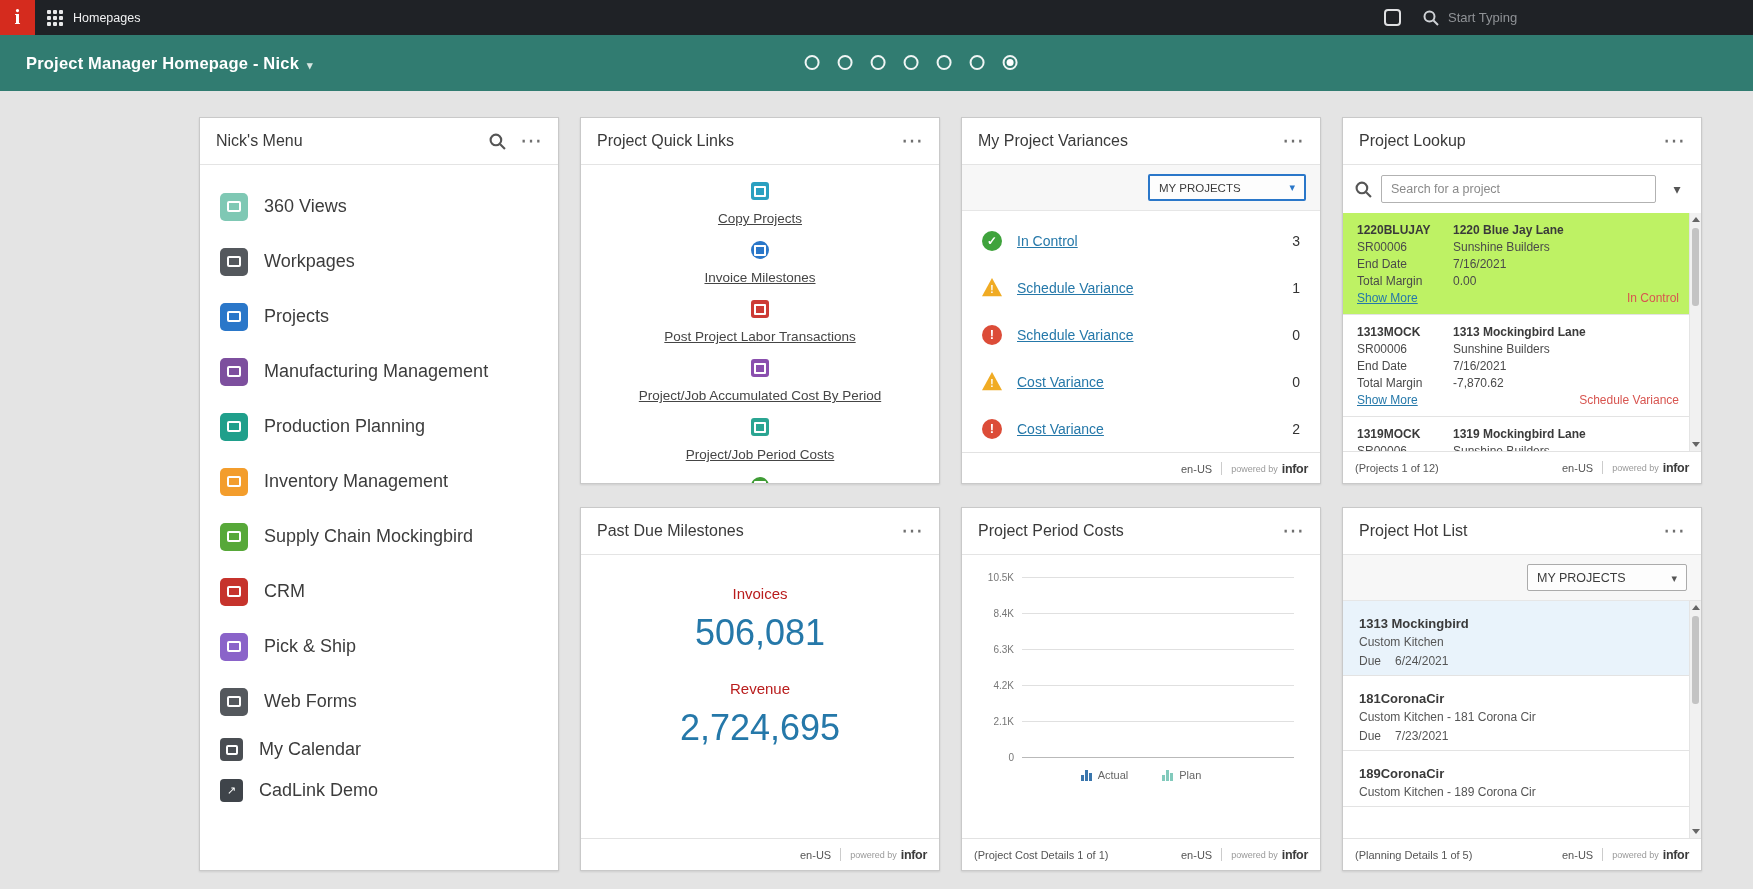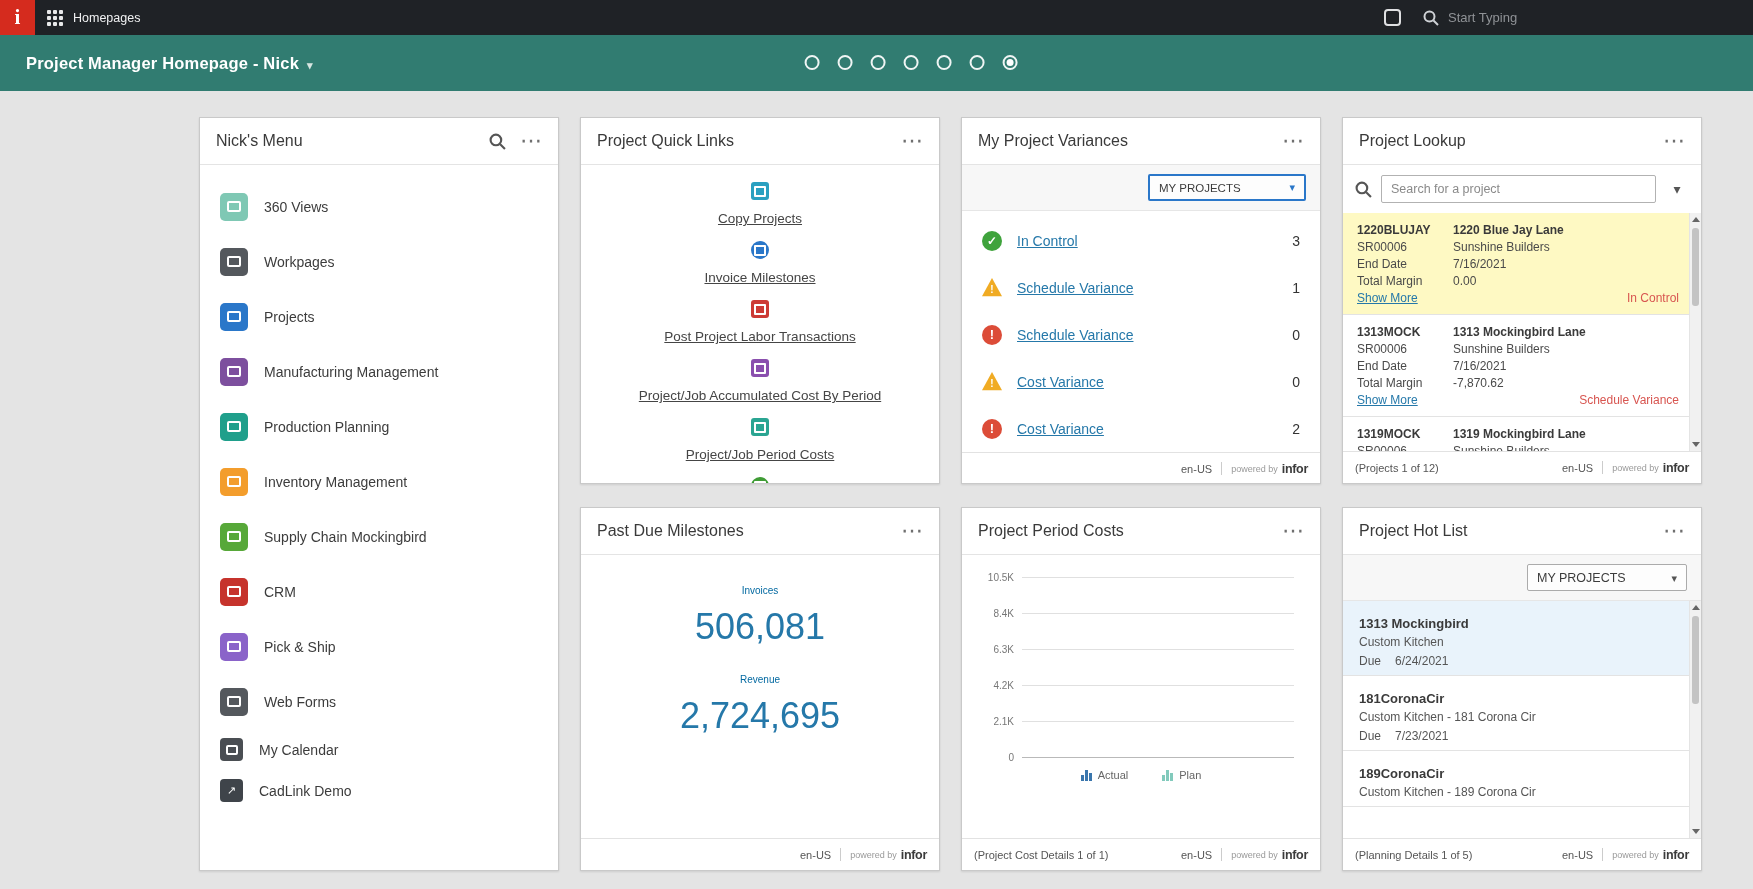--- a/index.html
+++ b/index.html
@@ -50,21 +50,21 @@
   .menu-list { padding:14px 0 0; }
   .menu-item { display:flex; align-items:center; gap:16px; height:55px; padding:0 20px; cursor:pointer; }
   .menu-item.small { height:41px; }
   .mi-icon { width:28px; height:28px; border-radius:5px; flex:none; display:flex; align-items:center; justify-content:center; }
   .menu-item.small .mi-icon { width:23px; height:23px; border-radius:4px; }
   .mi-glyph { width:14px; height:11px; border:2px solid #fff; border-radius:2px; }
   .menu-item.small .mi-glyph { width:12px; height:10px; }
   .mi-icon.circle { border-radius:50%; }
   .mi-icon.circle .mi-glyph { border:none; width:auto; height:auto; border-radius:0; color:#fff; font-size:11px; line-height:1; }
   .mi-icon.circle .mi-glyph::before { content:"\2197"; }
-  .mi-label { font-size:14px; color:#3c3c3c; }
+  .mi-label { font-size:18px; color:#3c3c3c; }
 
   
   .filter-strip { background:#ececec; border-bottom:1px solid #dcdcdc; padding:9px 14px; flex:none; }
   .filter-strip.light { background:#f7f7f7; border-bottom:1px solid #e6e6e6; display:flex; justify-content:flex-end; }
   .select { width:160px; height:27px; background:#fdfdfd; border:1px solid #ababab; border-radius:2px; display:flex; align-items:center; justify-content:space-between; padding:0 9px; font-size:12.5px; color:#3c3c3c; cursor:pointer; }
   .select.blue { border:2px solid #2a77c9; width:158px; font-size:11.5px; }
   .select .caret::after { content:"\25BE"; font-size:11px; color:#555; }
   .select.blue .caret::after { color:#2a77c9; }
   .ql-list { padding:17px 20px 0; }
   .ql-row { display:flex; align-items:center; gap:11px; margin-bottom:15px;flex-direction:column; }
@@ -81,21 +81,21 @@
   .st-ok::after { content:"\2713"; font-size:12px; }
   .st-alert { background:#dc4c38; border-radius:50%; }
   .st-alert::after { content:"!"; font-size:13px; }
   .st-warn { background:#f0ab23; clip-path:polygon(50% 0, 100% 96%, 0 96%); height:19px; align-items:flex-end; }
   .st-warn::after { content:"!"; font-size:10px; padding-bottom:2px; }
   .var-link { flex:1; font-size:14px; color:#2578a9; text-decoration:underline; cursor:pointer; }
   .var-count { font-size:14px; color:#333; }
 
   
   .pdm { display:flex; flex-direction:column; align-items:center; padding-top:30px; }
-  .pdm-label { font-size:10px; color:#0369a1; }
+  .pdm-label { font-size:15px; color:#b91c1c; }
   .pdm-value { font-size:36px; color:#2578a9; margin:10px 0 26px; }
 
   
   .chart-wrap { padding:22px 26px 0 18px; display:flex; }
   .ylabels { width:42px; position:relative; height:180px; flex:none; }
   .ytick { position:absolute; right:8px; transform:translateY(-50%); font-size:10px; color:#777; }
   .plot { position:relative; flex:1; height:180px; }
   .gridline { position:absolute; left:0; right:0; height:1px; background:#e0e0e0; }
   .gridline.base { background:#b9b9b9; }
   .bars { position:absolute; bottom:0; left:50%; transform:translateX(-60%); display:flex; align-items:flex-end; gap:7px; }
@@ -111,21 +111,21 @@
 
   
   .lk-search { display:flex; align-items:center; gap:9px; padding:10px 12px; flex:none; }
   .lk-search input { flex:1; height:28px; border:1px solid #b2b2b2; border-radius:2px; padding:0 9px; font-size:12.5px; color:#333; outline:none; font-family:"Liberation Sans",sans-serif; }
   .lk-search input::placeholder { color:#8a8a8a; }
   .chev-btn { width:24px; display:flex; justify-content:center; cursor:pointer; }
   .chev-btn::after { content:"\25BE"; font-size:14px; color:#555; }
   .lk-body { position:relative; flex:1; overflow:hidden; }
   .lk-items { position:absolute; inset:0 12px 0 0; overflow:hidden; }
   .lk-item { padding:9px 10px 7px 14px; border-bottom:1px solid #e3e3e3; font-size:12px; color:#4a4a4a; cursor:pointer; }
-  .lk-item.selected { background:#fef9c3; }
+  .lk-item.selected { background:#bef264; }
   .lk-line { display:flex; line-height:17px; }
   .lk-l { width:96px; flex:none; }
   .lk-id { width:96px; flex:none; font-weight:bold; color:#3a3a3a; }
   .lk-name { font-weight:bold; color:#3a3a3a; }
   .lk-more { color:#2578a9; text-decoration:underline; cursor:pointer; }
   .lk-status { margin-left:auto; color:#d85550; }
   
   .sbar { position:absolute; top:0; bottom:0; right:0; width:12px; background:#f1f1f1; border-left:1px solid #e4e4e4; }
   .sb-btn { position:absolute; left:0; right:0; height:13px; display:flex; align-items:center; justify-content:center; cursor:pointer; }
   .sb-btn.up { top:0; } .sb-btn.down { bottom:0; }

